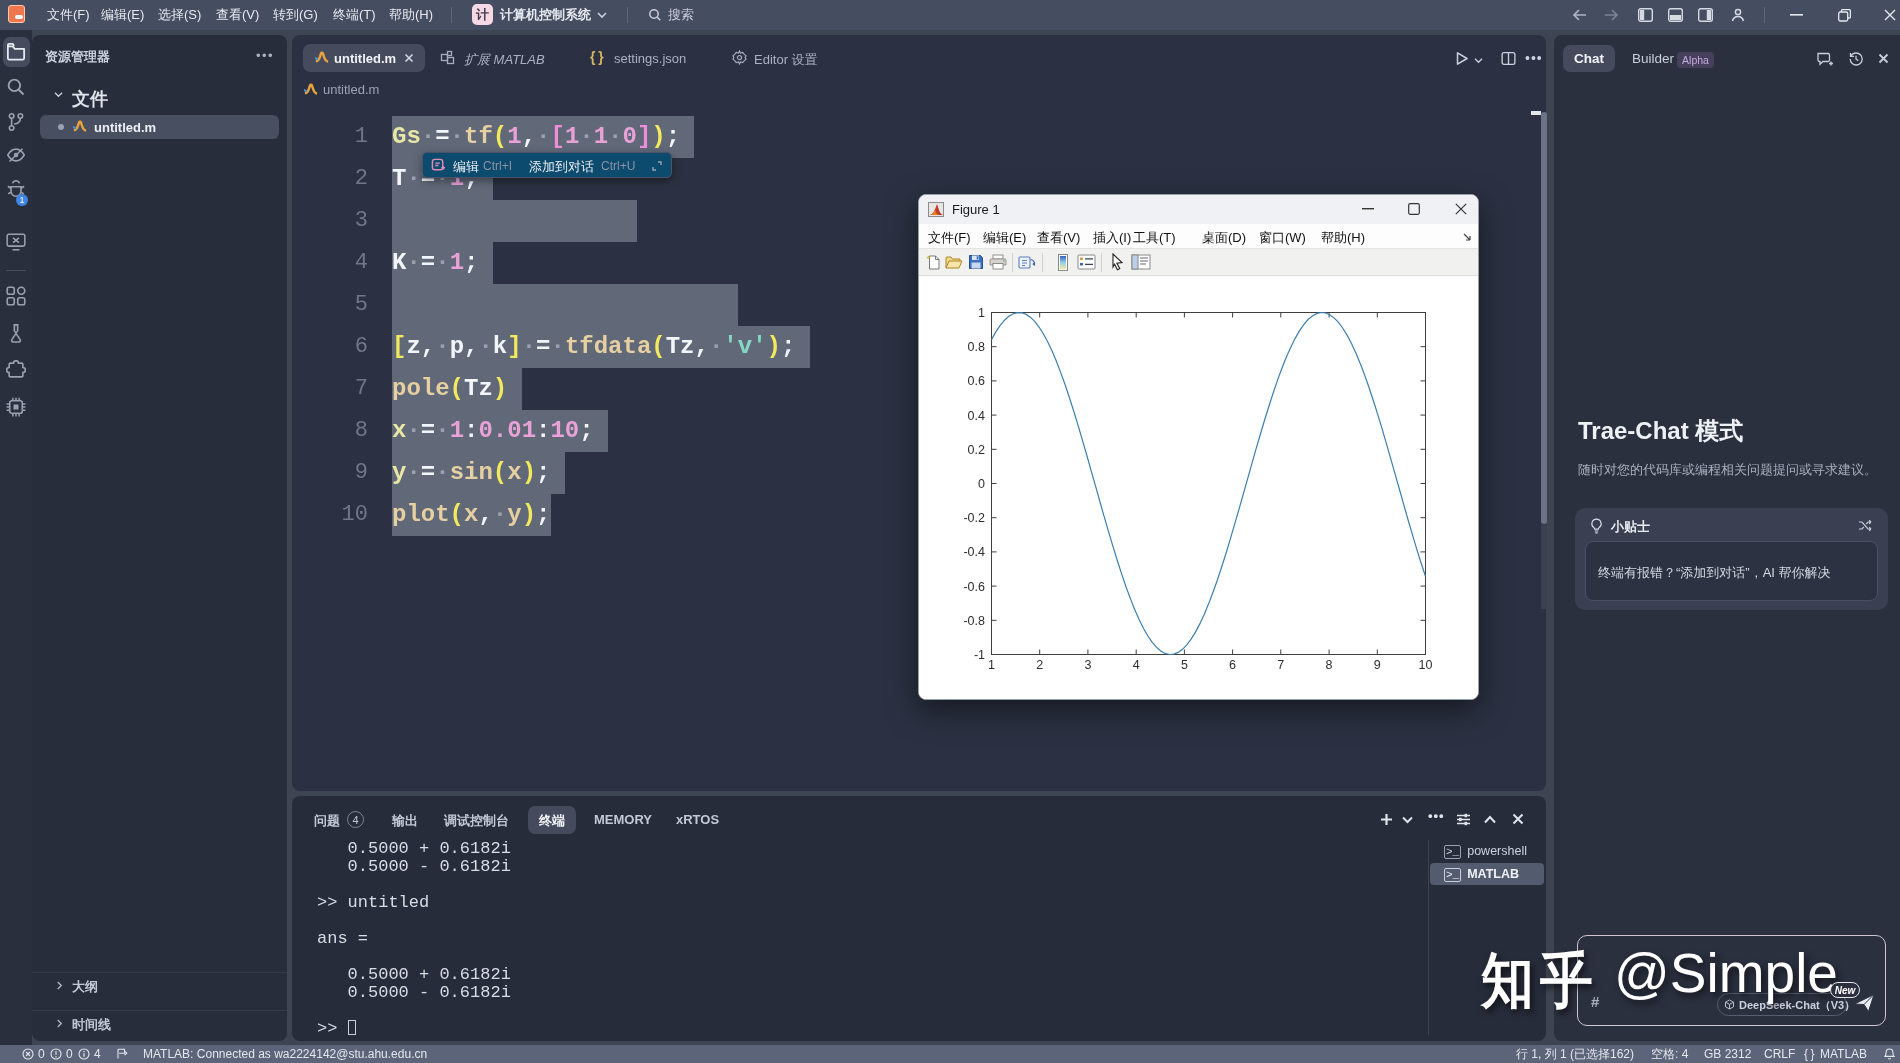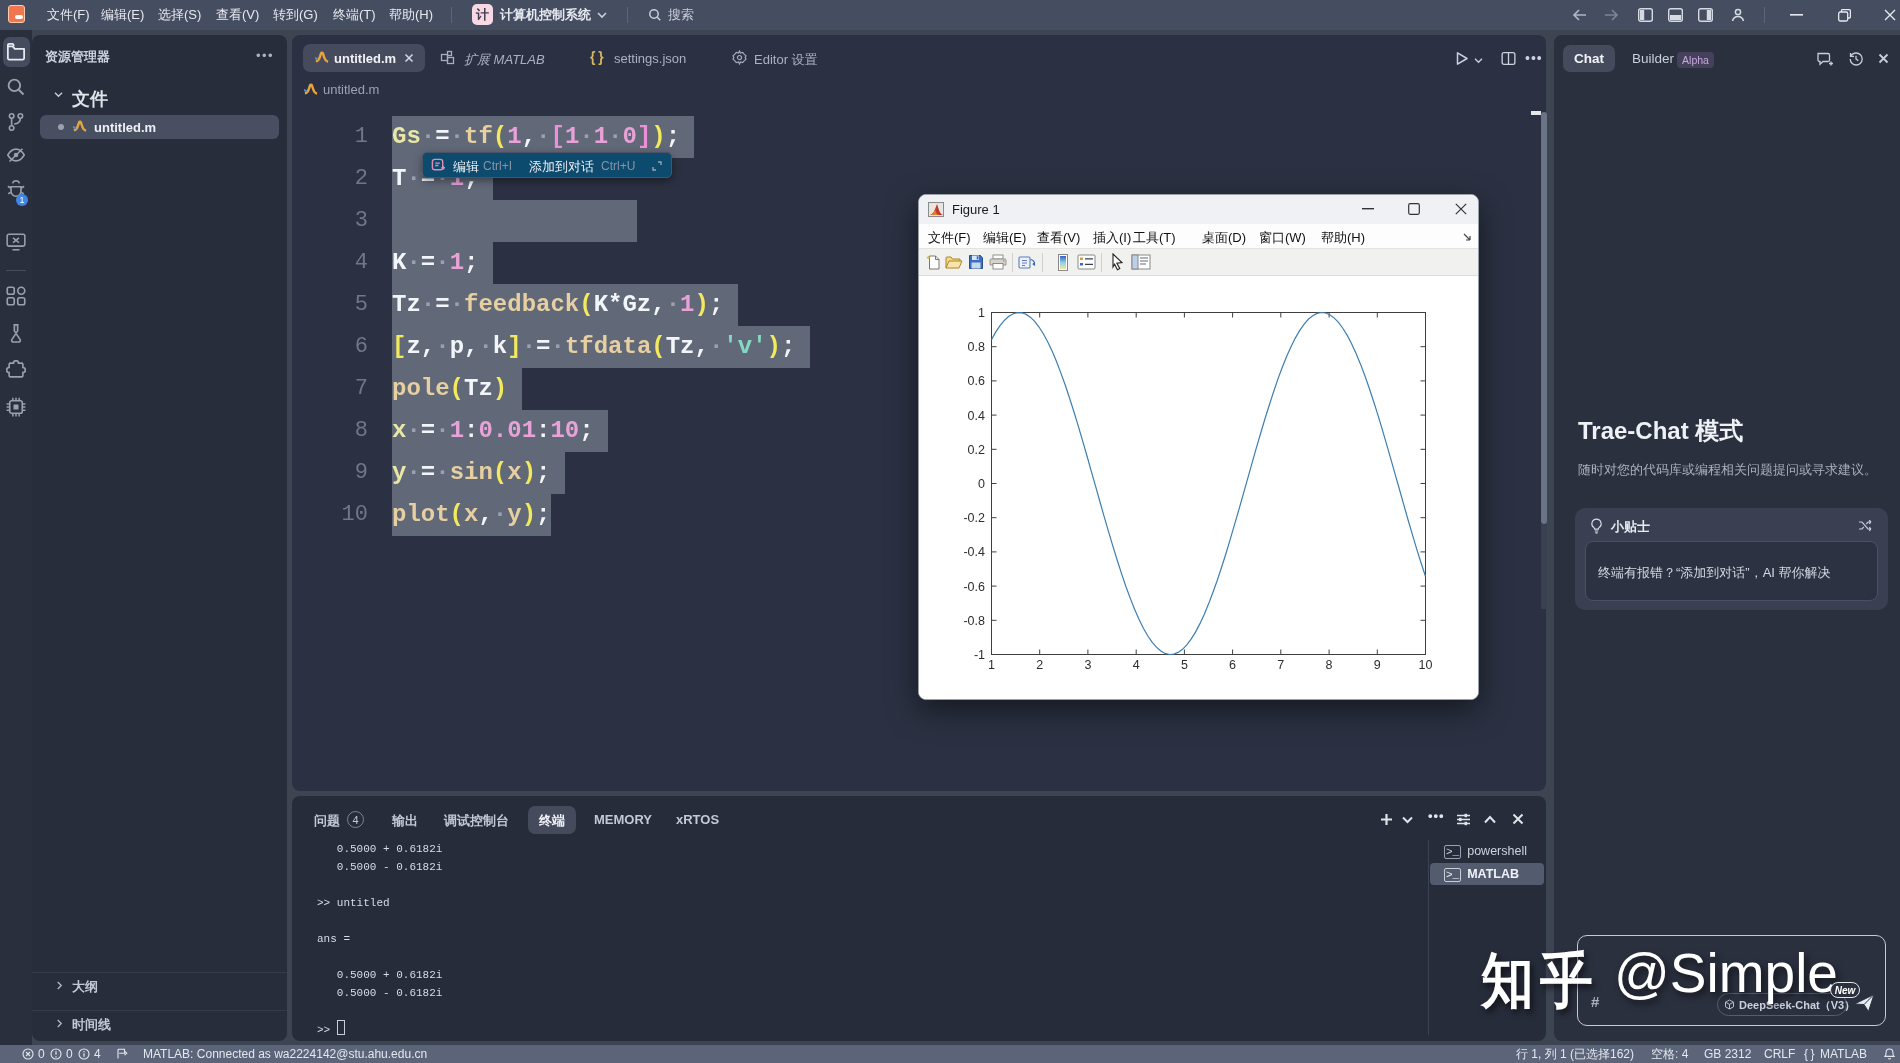--- a/index.html
+++ b/index.html
@@ -22,21 +22,21 @@
 #chatpanel{left:1554px;top:35px;width:346px;height:1006px;background:#2b303f;border-radius:8px 0 0 8px}
 
 .sbhead{position:absolute;left:13px;top:13px;font-size:13px;color:#cdd2dd}
 .sbrow{position:absolute;left:8px;width:239px;height:24px;border-radius:6px;display:flex;align-items:center;font-size:13px}
 
 .codeline{position:absolute;font-family:"Liberation Mono",monospace;font-size:24px;font-weight:bold;white-space:pre;line-height:42px;height:42px}
 .lnum{position:absolute;font-family:"Liberation Mono",monospace;font-size:22px;color:#6f7789;text-align:right;width:40px;line-height:42px}
 .sel{position:absolute;left:100px;height:42px;background:#616979}
 .w{color:#f2f5f9}.py{color:#e9e7a6}.fn{color:#e6cfa1}.pa{color:#f2ea5c}.nu{color:#e8a2d8}.br{color:#ef8fd9}.st{color:#86d7c4}.dt{color:#9aa2b0}
 
-.term{font-family:"Liberation Mono",monospace;font-size:11px;color:#d8dce5;white-space:pre;line-height:18px}
+.term{font-family:"Liberation Mono",monospace;font-size:17px;color:#d8dce5;white-space:pre;line-height:18px}
 
 #fig{position:absolute;left:918px;top:194px;width:561px;height:506px;background:#fff;border:1px solid #9aa0a8;border-radius:8px;overflow:hidden;box-shadow:0 10px 30px rgba(0,0,0,.5);font-size:13px;color:#111}
 
 .chatcard{position:absolute;background:#3a4051;border-radius:10px}
 
 #statusbar{position:absolute;left:0;top:1045px;width:1900px;height:18px;background:#5b6478;color:#e4e7ee;font-size:12px}
 #statusbar .s{position:absolute;top:0;height:18px;line-height:18px;white-space:nowrap}
 .wm{position:absolute;color:#fff;font-weight:bold;text-shadow:3px 4px 7px rgba(0,0,0,.6);z-index:50}
 </style></head>
 <body>
@@ -235,21 +235,20 @@
   <div class="lnum" style="left:36px;top:249px">5</div>
   <div class="lnum" style="left:36px;top:291px">6</div>
   <div class="lnum" style="left:36px;top:333px">7</div>
   <div class="lnum" style="left:36px;top:375px">8</div>
   <div class="lnum" style="left:36px;top:417px">9</div>
   <div class="lnum" style="left:36px;top:459px">10</div>
 
   <div class="codeline" style="left:100px;top:81px"><span class="py">Gs</span><span class="dt">·</span><span class="w">=</span><span class="dt">·</span><span class="fn">tf</span><span class="pa">(</span><span class="nu">1</span><span class="w">,</span><span class="dt">·</span><span class="br">[</span><span class="nu">1</span><span class="dt">·</span><span class="nu">1</span><span class="dt">·</span><span class="nu">0</span><span class="br">]</span><span class="pa">)</span><span class="w">;</span></div>
   <div class="codeline" style="left:100px;top:123px"><span class="w">T</span><span class="dt">·</span><span class="w">=</span><span class="dt">·</span><span class="nu">1</span><span class="w">;</span></div>
   <div class="codeline" style="left:100px;top:207px"><span class="w">K</span><span class="dt">·</span><span class="w">=</span><span class="dt">·</span><span class="nu">1</span><span class="w">;</span></div>
-  <div class="codeline" style="left:100px;top:249px"><span class="w">Tz</span><span class="dt">·</span><span class="w">=</span><span class="dt">·</span><span class="fn">feedback</span><span class="pa">(</span><span class="w">K*Gz</span><span class="w">,</span><span class="dt">·</span><span class="nu">1</span><span class="pa">)</span><span class="w">;</span></div>
   <div class="codeline" style="left:100px;top:291px"><span class="pa">[</span><span class="w">z,</span><span class="dt">·</span><span class="w">p,</span><span class="dt">·</span><span class="w">k</span><span class="pa">]</span><span class="dt">·</span><span class="w">=</span><span class="dt">·</span><span class="fn">tfdata</span><span class="pa">(</span><span class="w">Tz,</span><span class="dt">·</span><span class="st">'v'</span><span class="pa">)</span><span class="w">;</span></div>
   <div class="codeline" style="left:100px;top:333px"><span class="fn">pole</span><span class="pa">(</span><span class="w">Tz</span><span class="pa">)</span></div>
   <div class="codeline" style="left:100px;top:375px"><span class="py">x</span><span class="dt">·</span><span class="w">=</span><span class="dt">·</span><span class="nu">1</span><span class="w">:</span><span class="nu">0.01</span><span class="w">:</span><span class="nu">10</span><span class="w">;</span></div>
   <div class="codeline" style="left:100px;top:417px"><span class="py">y</span><span class="dt">·</span><span class="w">=</span><span class="dt">·</span><span class="fn">sin</span><span class="pa">(</span><span class="fn">x</span><span class="pa">)</span><span class="w">;</span></div>
   <div class="codeline" style="left:100px;top:459px"><span class="fn">plot</span><span class="pa">(</span><span class="fn">x</span><span class="w">,</span><span class="dt">·</span><span class="fn">y</span><span class="pa">)</span><span class="w">;</span></div>
 
   <div class="abs" style="left:1249px;top:77px;width:6px;height:412px;border-radius:3px;background:#6b7386"></div>
   <div class="abs" style="left:1239px;top:76px;width:10px;height:4px;background:#e4e6ea"></div>
   <div class="abs" style="left:1249px;top:489px;width:6px;height:85px;background:#39404f"></div>
 </div>

